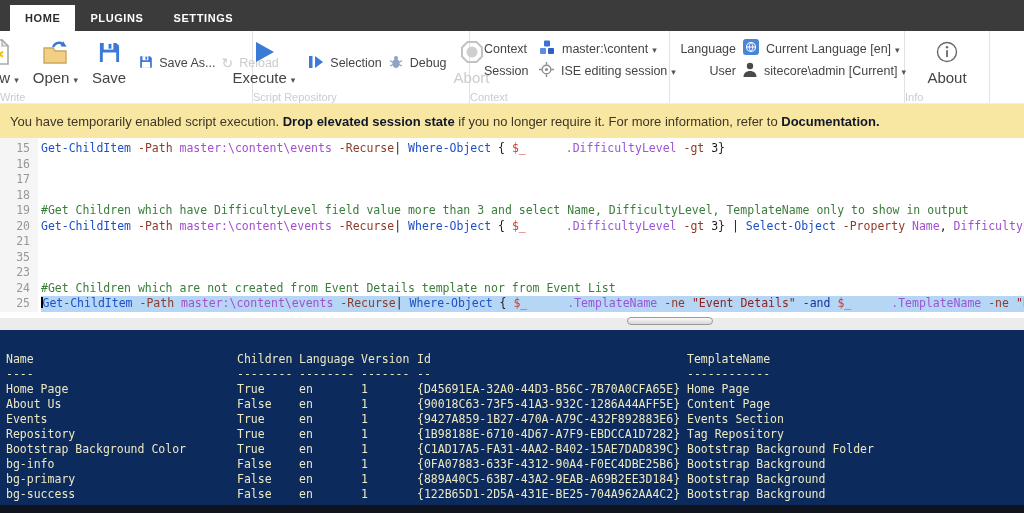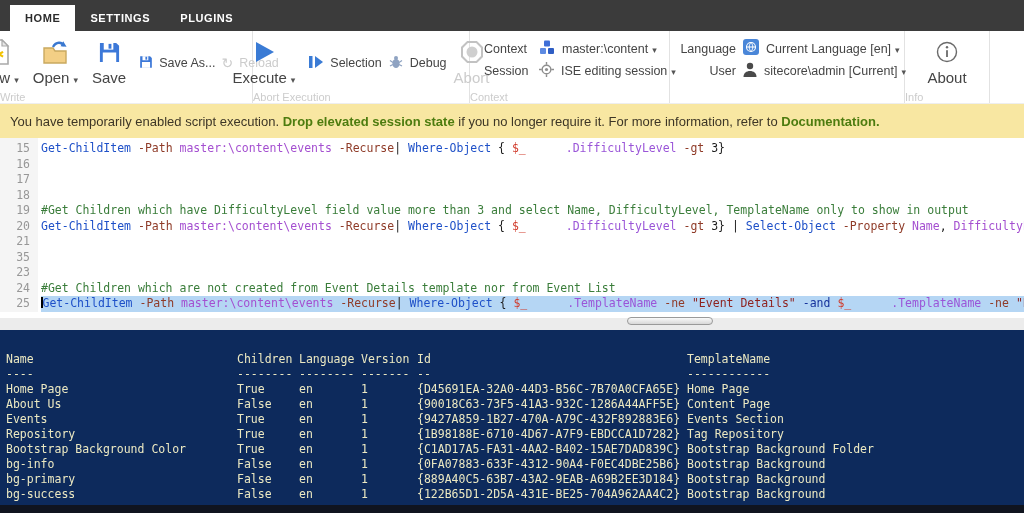--- a/index.html
+++ b/index.html
@@ -32,21 +32,21 @@
   .ctx-row { display:flex; align-items:center; gap:7px; font-size:12.5px; color:#454545;
              white-space:nowrap; cursor:pointer; height:17px; }
   .ctx-cap { color:#454545; }
   .cap-left { width:48px; }
   .cap-right { width:56px; text-align:right; }
   .reload-glyph { font-size:14px; color:#ccc; }
 
   
   .notice { height:34px; background:#f8e7a2; display:flex; align-items:center; padding-left:10px;
             font-size:13px; color:#3d3626; white-space:pre-wrap; }
-  .notice b { color:#4d7c0f; cursor:pointer; }
+  .notice b { color:#0f172a; cursor:pointer; }
 
   
   .editor { height:174px; background:linear-gradient(to right,#f5f5f5 0,#f5f5f5 38px,#fff 38px);
             font-family:"DejaVu Sans Mono", monospace; font-size:11.5px; overflow:hidden;
             padding-top:3px; cursor:text; }
   .code-line { display:flex; height:15.5px; line-height:15.5px; white-space:pre; }
   .gutter-num { flex:0 0 38px; text-align:right; padding-right:8px; color:#979797; }
   .code-text { margin-left:3px; }
   .code-text.sel-bg { background:#b5d6f4; }
   .caret-bar { display:inline-block; width:1.5px; height:11px; background:#000;
@@ -77,22 +77,22 @@
                              overflow:hidden; vertical-align:top; }
   .col-name{width:231px}.col-children{width:62px}.col-lang{width:62px}
   .col-ver{width:56px}.col-id{width:270px}.col-tpl{width:330px}
   .bottom-strip { position:absolute; left:0; right:0; bottom:0; height:8px; background:#10141f; }
 </style>
 </head>
 <body>
 
 <div class="tabbar">
   <div class="tab active">HOME</div>
+  <div class="tab">PLUGINS</div>
   <div class="tab">SETTINGS</div>
-  <div class="tab">PLUGINS</div>
 </div>
 
 <div class="ribbon">
 
   <div class="rgroup" style="width:253px">
     <div class="rgroup-content">
       <div class="bigbtn">
         <span class="iconbox">
           <svg width="22" height="26" viewBox="0 0 22 26">
               <path d="M3 1h11l6 6v18H3z" fill="#fff" stroke="#a9a9a9" stroke-width="1.6"></path>
@@ -178,21 +178,21 @@
       <div class="bigbtn disabled">
         <span class="iconbox">
           <svg width="24" height="24" viewBox="0 0 24 24">
               <path d="M7.5 2h9L22 7.5v9L16.5 22h-9L2 16.5v-9Z" fill="none" stroke="#c2c2c2" stroke-width="2"></path>
               <circle cx="12" cy="12" r="5.5" fill="#cfcfcf"></circle>
             </svg>
         </span>
         <span class="btn-label">Abort</span>
       </div>
     </div>
-    <div class="group-label">Abort Execution</div>
+    <div class="group-label">Script Repository</div>
   </div>
 
   <div class="rgroup" style="width:200px">
     <div class="ctx-rows" style="margin-left:14px">
       <div class="ctx-row">
         <span class="ctx-cap cap-left">Context</span>
         <span>
           <svg width="16" height="15" viewBox="0 0 16 15">
               <rect x="5" y="0.5" width="6" height="6" rx="1" fill="#3f6fd8"></rect>
               <rect x="1" y="8" width="6" height="6" rx="1" fill="#5d8ae2"></rect>

